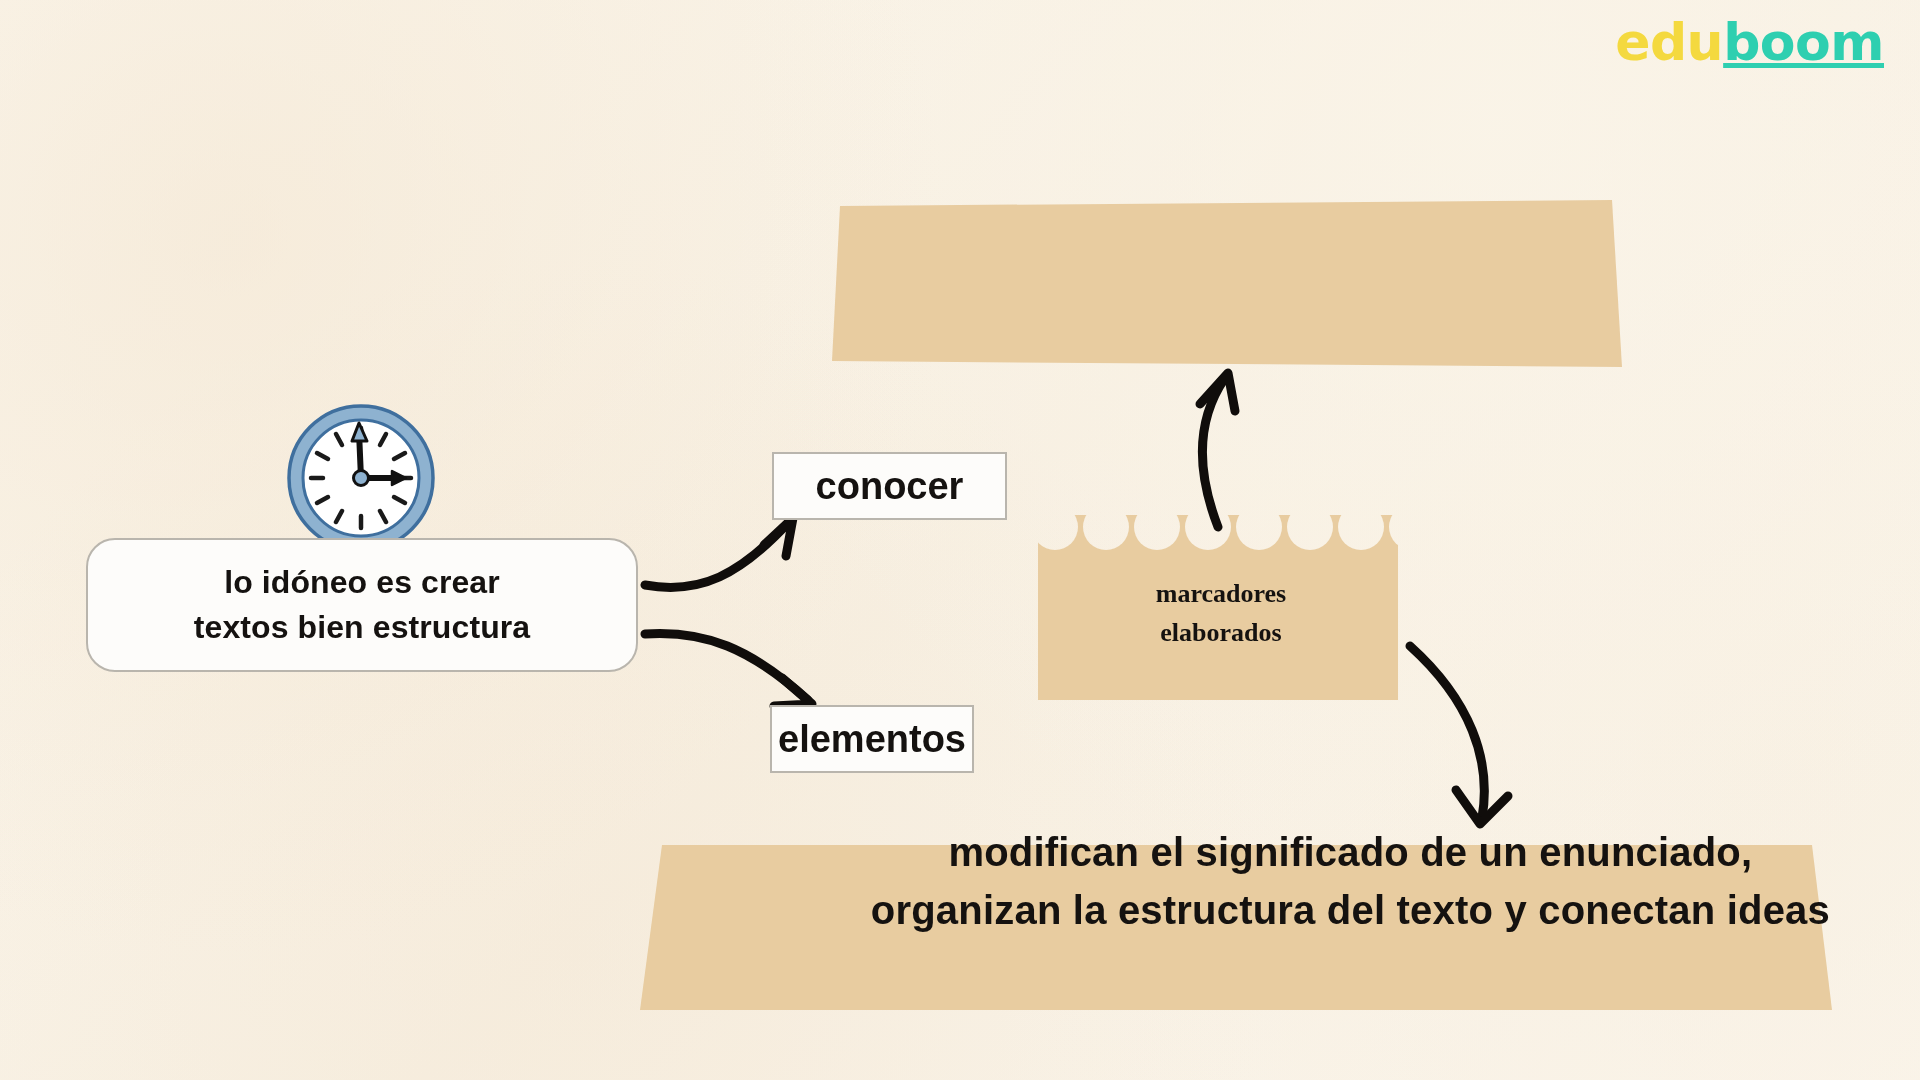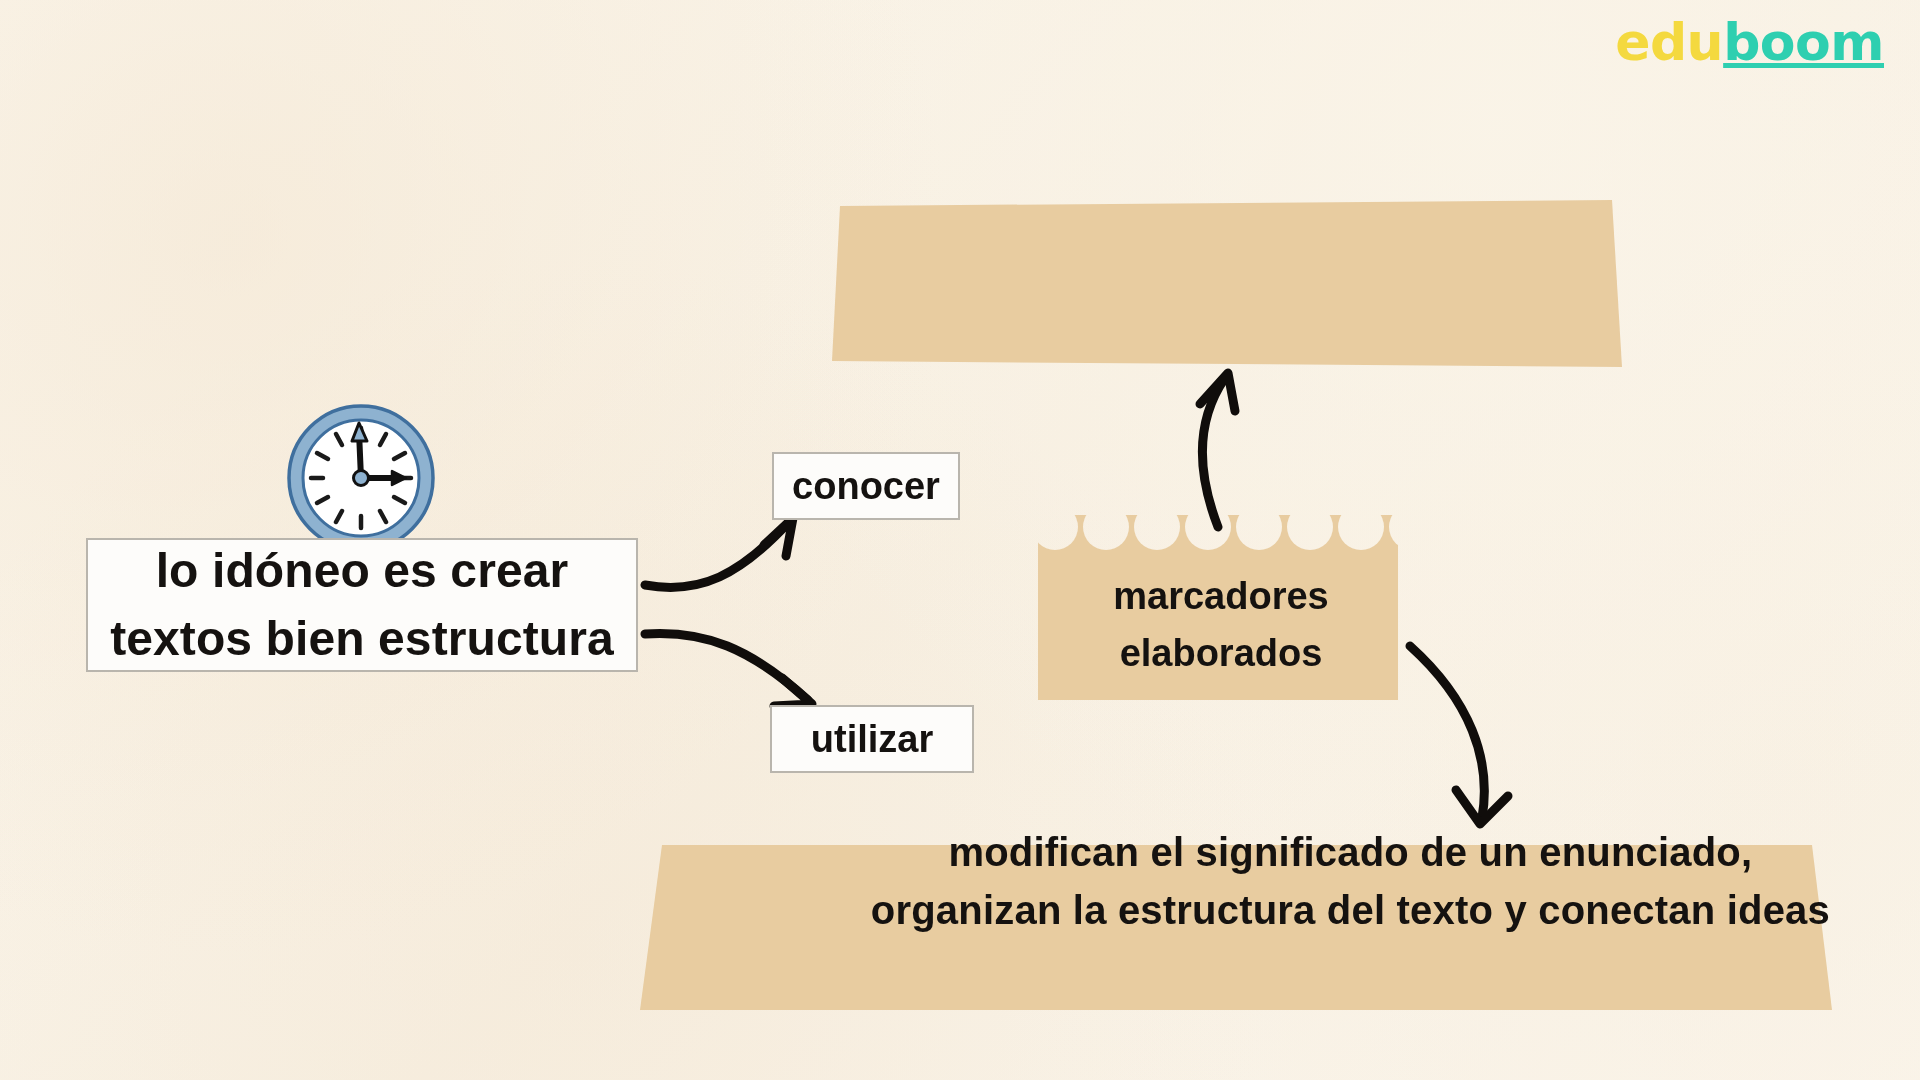--- a/index.html
+++ b/index.html
@@ -69,29 +69,30 @@
     background: #fdfcfa;
     border: 2px solid #b9b5ad;
     box-sizing: border-box;
   }
 
   #main-statement {
     left: 86px;
     top: 538px;
     width: 552px;
     height: 134px;
-    font-size: 48px;
+    font-size: 32px;
     line-height: 1.42;
     letter-spacing: 0.1px;
+    border-radius: 29px;
   }
 
   #node-conocer {
     left: 772px;
     top: 452px;
-    width: 188px;
+    width: 235px;
     height: 68px;
     font-size: 38px;
   }
 
   #node-utilizar {
     left: 770px;
     top: 705px;
     width: 204px;
     height: 68px;
     font-size: 38px;
@@ -113,25 +114,26 @@
     width: 1180px;
     height: 130px;
     font-size: 40px;
     line-height: 1.45;
     letter-spacing: 0.2px;
     justify-content: flex-end;
   }
 
   #node-marcadores {
     left: 1046px;
-    top: 560px;
+    top: 548px;
     width: 350px;
     height: 130px;
-    font-size: 38px;
+    font-size: 26px;
     line-height: 1.5;
+    font-family: Liberation Serif, serif;
   }
 
   .two-line span { display: block; white-space: nowrap; }
 </style>
 </head>
 <body>
 
 <div id="canvas">
 
   <div id="logo">
@@ -218,21 +220,21 @@
       <span>lo idóneo es crear</span>
       <span>textos bien estructura</span>
     </div>
   </div>
 
   <div class="node white-box" id="node-conocer">
     <span>conocer</span>
   </div>
 
   <div class="node white-box" id="node-utilizar">
-    <span>utilizar</span>
+    <span>elementos</span>
   </div>
 
   <div class="node two-line" id="node-marcadores">
     <div>
       <span>marcadores</span>
       <span>elaborados</span>
     </div>
   </div>
 
 

